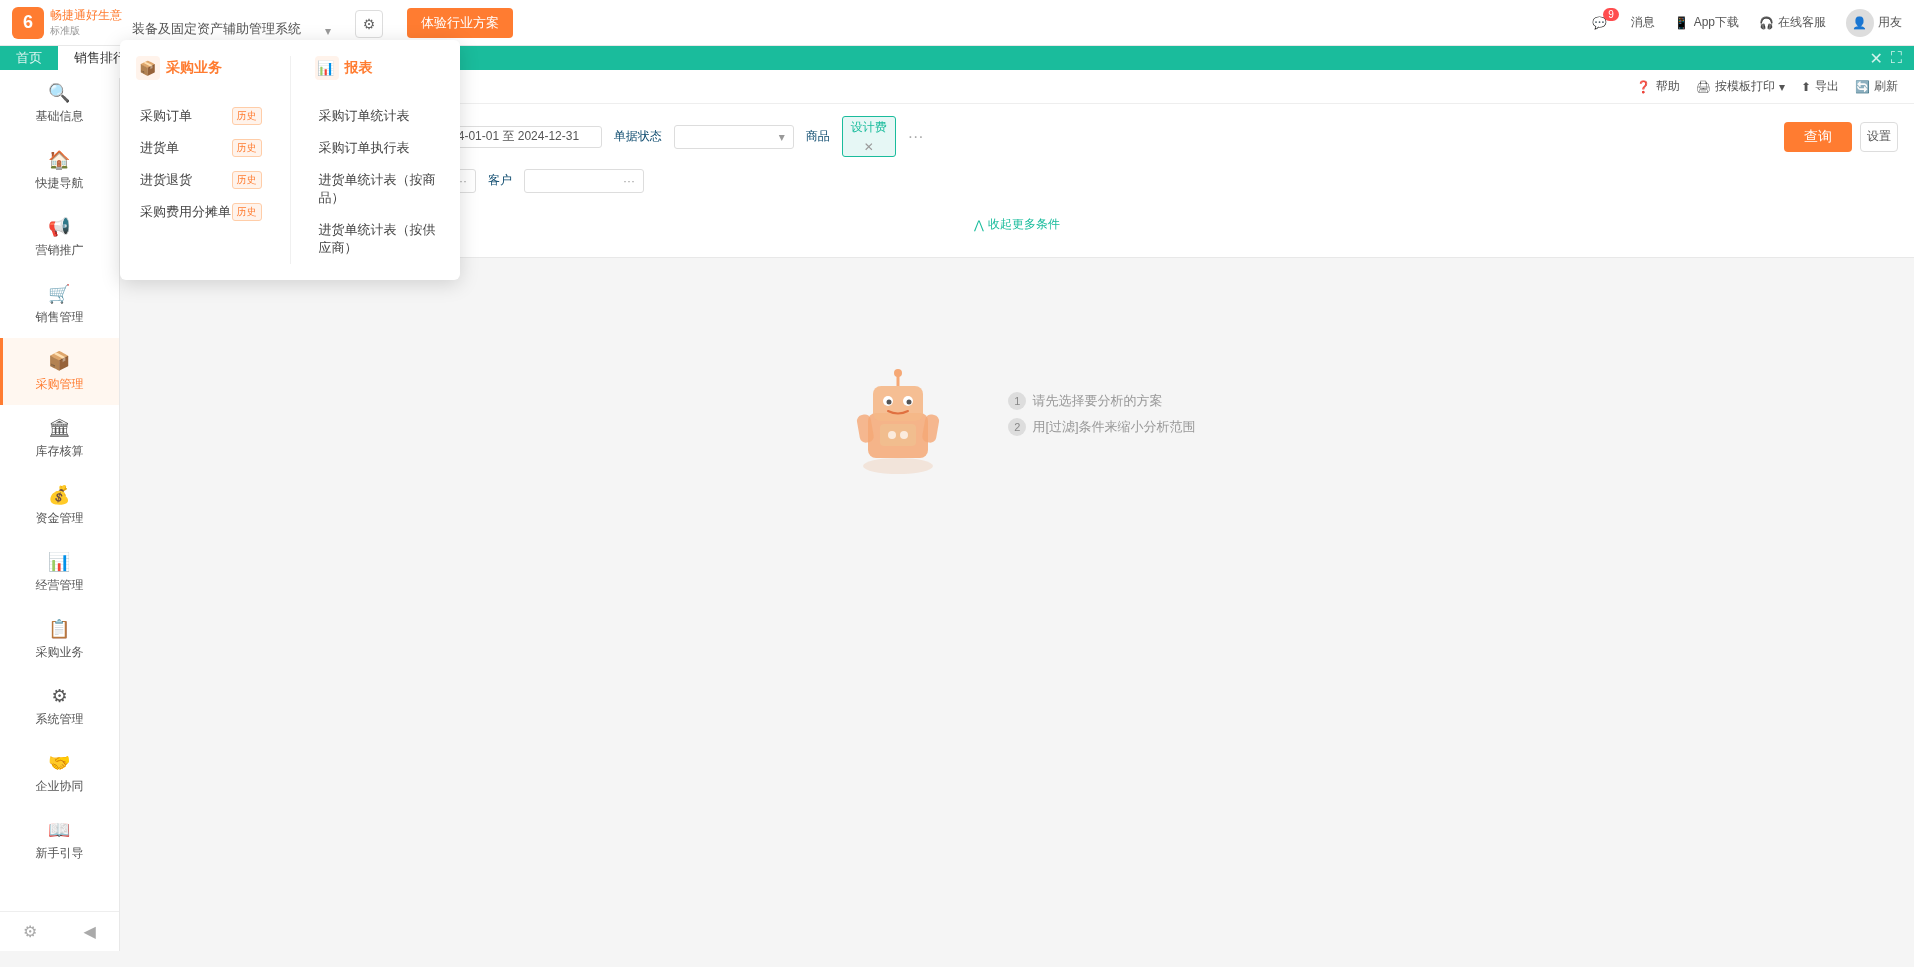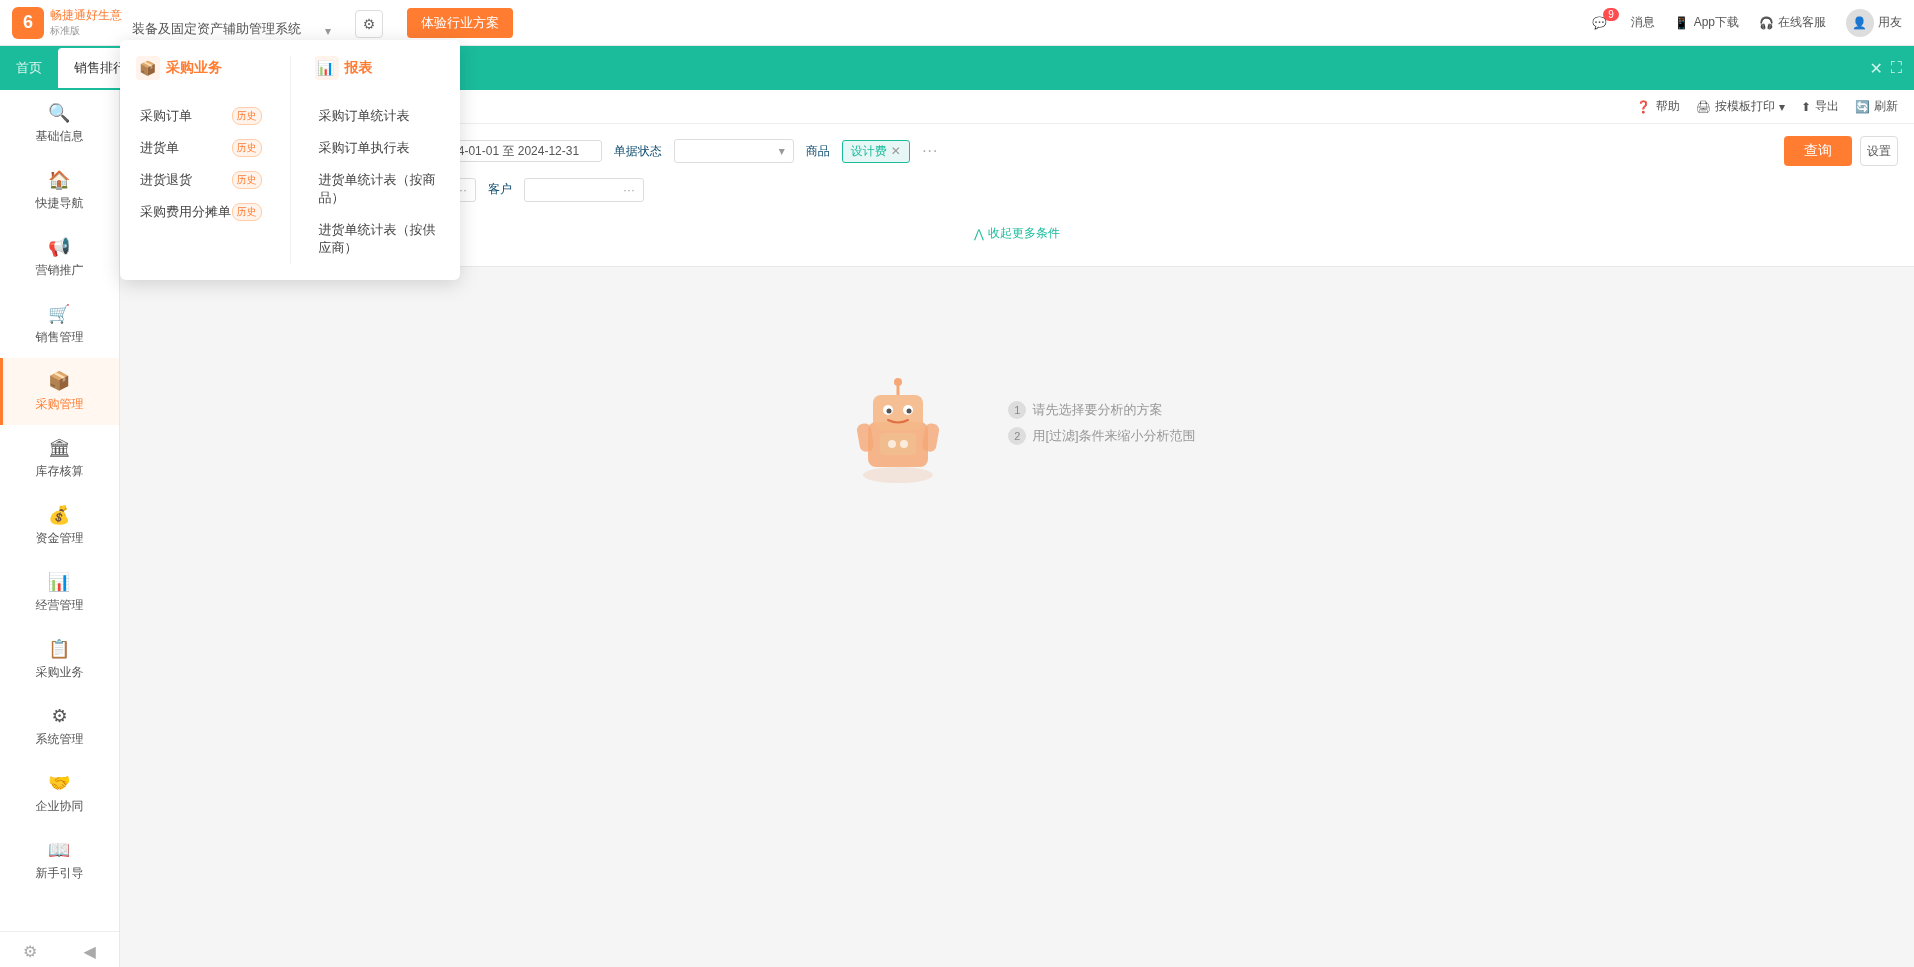--- a/index.html
+++ b/index.html
@@ -93,21 +93,21 @@
       width: 28px; height: 28px;
       border-radius: 50%;
       background: #ddd;
       display: flex; align-items: center; justify-content: center;
       font-size: 12px;
       color: #888;
     }
 
     
     .tab-bar {
-      height: 44px;
+      height: 24px;
       background: #1abc9c;
       display: flex;
       align-items: center;
       padding: 0;
       position: relative;
       z-index: 99;
     }
     .tab-item {
       height: 40px;
       display: flex;
@@ -246,20 +246,21 @@
     .filter-tag {
       display: flex;
       align-items: center;
       background: #e6f7f5;
       border: 1px solid #1abc9c;
       border-radius: 3px;
       padding: 2px 8px;
       font-size: 12px;
       color: #1abc9c;
       gap: 4px;
+      flex-direction: column;
     }
     .filter-tag-close { cursor: pointer; color: #999; }
 
     .filter-ellipsis { color: #aaa; cursor: pointer; font-size: 16px; }
 
     .filter-action-btns {
       display: flex;
       gap: 8px;
       margin-left: auto;
     }
@@ -371,21 +372,21 @@
       padding: 7px 4px;
       font-size: 13px;
       color: #444;
       cursor: pointer;
       border-radius: 3px;
     }
     .history-badge {
       background: #fff3eb;
       color: #ff7c31;
       border: 1px solid #ffcda8;
-      border-radius: 8px;
+      border-radius: 3px;
       font-size: 10px;
       padding: 1px 4px;
     }
 
     
     .report-col-title {
       color: #ff7c31;
     }
 
     .filter-input-wrap {

